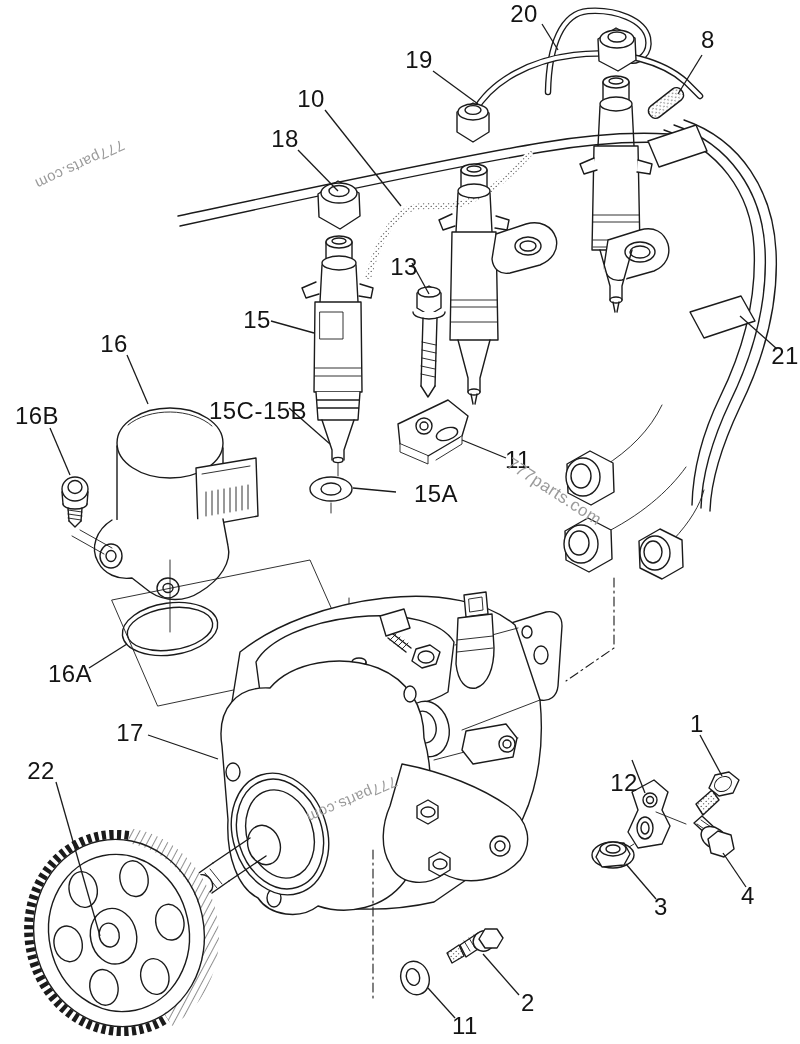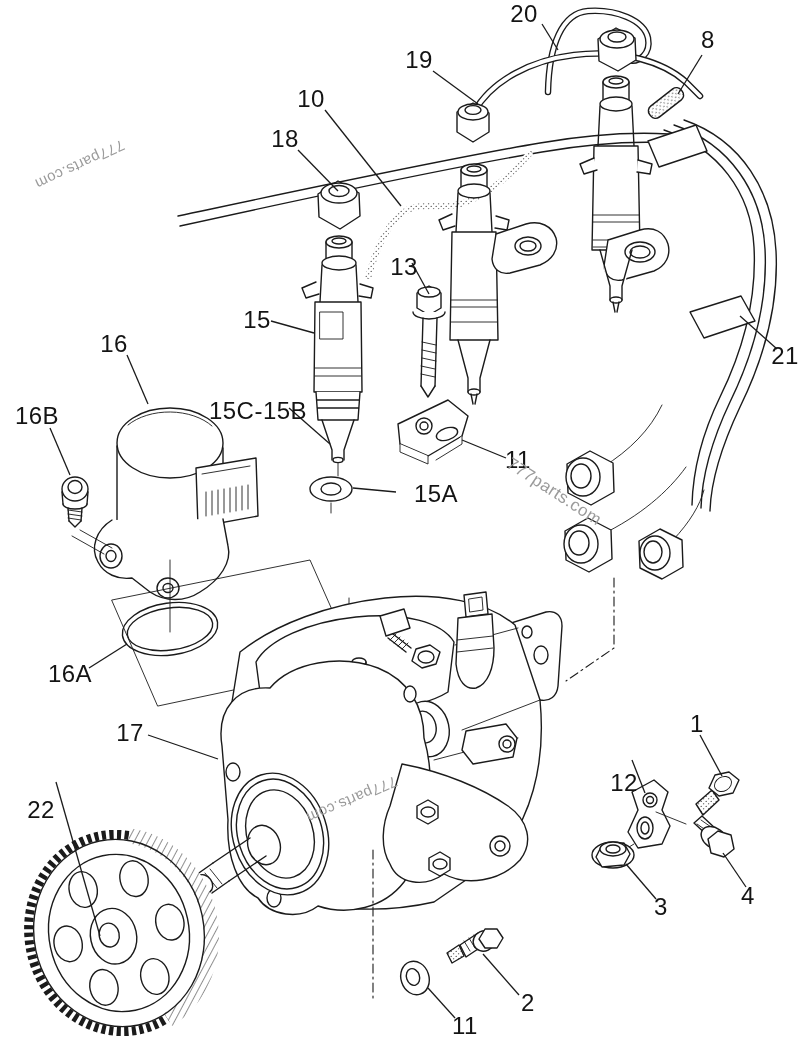--- a/index.html
+++ b/index.html
@@ -344,21 +344,21 @@
     <div class="callout" style="left: 404px; top: 251px; margin-top: 16px;">13</div>
     <div class="callout" style="left: 257px; top: 320px;">15</div>
     <div class="callout" style="left: 114px; top: 344px;">16</div>
     <div class="callout" style="left: 258px; top: 399px; margin-top: 12px;">15C-15B</div>
     <div class="callout" style="left: 37px; top: 416px;">16B</div>
     <div class="callout" style="left: 436px; top: 494px;">15A</div>
     <div class="callout" style="left: 518px; top: 460px;">11</div>
     <div class="callout" style="left: 785px; top: 356px;">21</div>
     <div class="callout" style="left: 70px; top: 674px;">16A</div>
     <div class="callout" style="left: 130px; top: 733px;">17</div>
-    <div class="callout" style="left: 41px; top: 771px; margin-top: 39px;">22</div>
+    <div class="callout" style="left: 41px; top: 771px;">22</div>
     <div class="callout" style="left: 624px; top: 748px; margin-top: 35px;">12</div>
     <div class="callout" style="left: 697px; top: 724px;">1</div>
     <div class="callout" style="left: 661px; top: 907px;">3</div>
     <div class="callout" style="left: 748px; top: 896px;">4</div>
     <div class="callout" style="left: 528px; top: 1003px;">2</div>
     <div class="callout" style="left: 465px; top: 1026px;">11</div>
     <div class="watermark" style="left: 80px; top: 165px; font-size: 15px; transform: translate(-50%, -50%) rotate(155deg);">777parts.com</div>
     <div class="watermark" style="left: 554px; top: 492px; font-size: 17px; transform: translate(-50%, -50%) rotate(33deg);">777parts.com</div>
     <div class="watermark" style="left: 352px; top: 800px; font-size: 15px; transform: translate(-50%, -50%) rotate(157deg);">777parts.com</div>
   </div>

